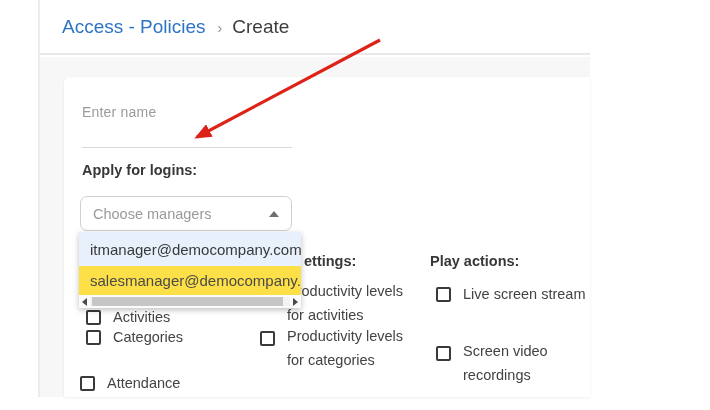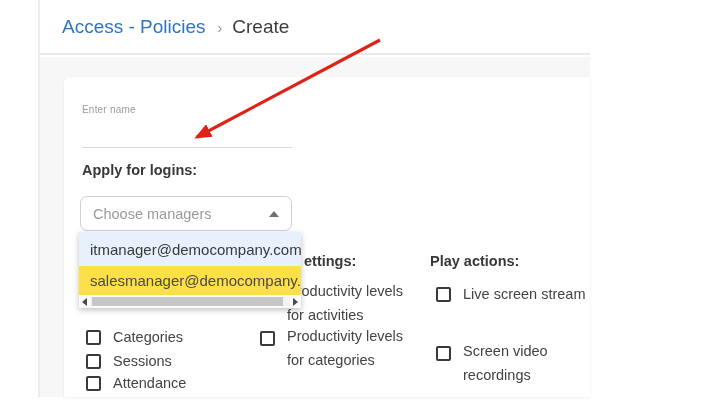--- a/index.html
+++ b/index.html
@@ -17,21 +17,21 @@
   .bc-parent { color:#2d74c4; font-size:19px; cursor:pointer; }
   .bc-sep { color:#8a8a8a; font-size:14px; margin:0 10px 0 12px; padding-top:2px; }
   .bc-current { color:#3d3d3d; font-size:19px; }
 
   .content { position:absolute; left:0; top:57px; right:0; bottom:0; background:#f7f7f7; }
   .card { position:absolute; left:24px; top:20px; right:0; bottom:0; background:#fff;
           border-radius:6px 0 0 0; box-shadow:0 1px 3px rgba(0,0,0,0.07); }
 
   .abs { position:absolute; }
 
-  .field-label { left:18px; top:27px; font-size:10px; color:#9b9b9b; letter-spacing:.2px; }
+  .field-label { left:18px; top:27px; font-size:14px; color:#9b9b9b; letter-spacing:.2px; }
   .field-value { left:18px; top:43px; font-size:14.5px; color:#3d3d3d; }
   .field-underline { left:18px; top:70px; width:210px; height:1px; background:#d8d8d8; }
 
   .apply-heading { left:18px; top:85px; font-size:14.5px; font-weight:bold; color:#383838; }
 
   .combo { left:16px; top:119px; width:212px; height:35px; background:#fff;
            border:1px solid #cfcfcf; border-radius:7px; display:flex; align-items:center;
            padding:0 12px; cursor:pointer; }
   .combo-placeholder { font-size:14.5px; color:#9a9a9a; flex:1; }
   .caret-up { width:0; height:0; border-left:5px solid transparent;
@@ -92,29 +92,29 @@
           <div class="dd-opt dd-opt2">salesmanager@democompany.com</div>
           <div class="hscroll">
             <span class="sc-arrow sc-left"></span>
             <span class="sc-track">
               <span class="sc-thumb"></span>
             </span>
             <span class="sc-arrow sc-right"></span>
           </div>
         </div>
 
+        <div class="abs chk-row" style="left:22px; top:233px;">
+          <span class="cb"></span>
+          <span class="lbl">Activities</span>
+        </div>
         <div class="abs chk-row" style="left:22px; top:253px;">
           <span class="cb"></span>
           <span class="lbl">Categories</span>
         </div>
-        <div class="abs chk-row" style="left:22px; top:277px;">
-          <span class="cb"></span>
-          <span class="lbl">Sessions</span>
-        </div>
-        <div class="abs chk-row" style="left:22px; top:299px;">
+        <div class="abs chk-row" style="left:16px; top:299px;">
           <span class="cb"></span>
           <span class="lbl">Attendance</span>
         </div>
 
         <div class="abs col-heading" style="left:240px; top:176px;">ettings:</div>
         <div class="abs chk-row multi" style="left:196px; top:206px;">
           <span class="cb" style="margin-top:3px;"></span>
           <span class="lbl">
             <span style="display:block;">Productivity levels</span>
             <span style="display:block;">for activities</span>

